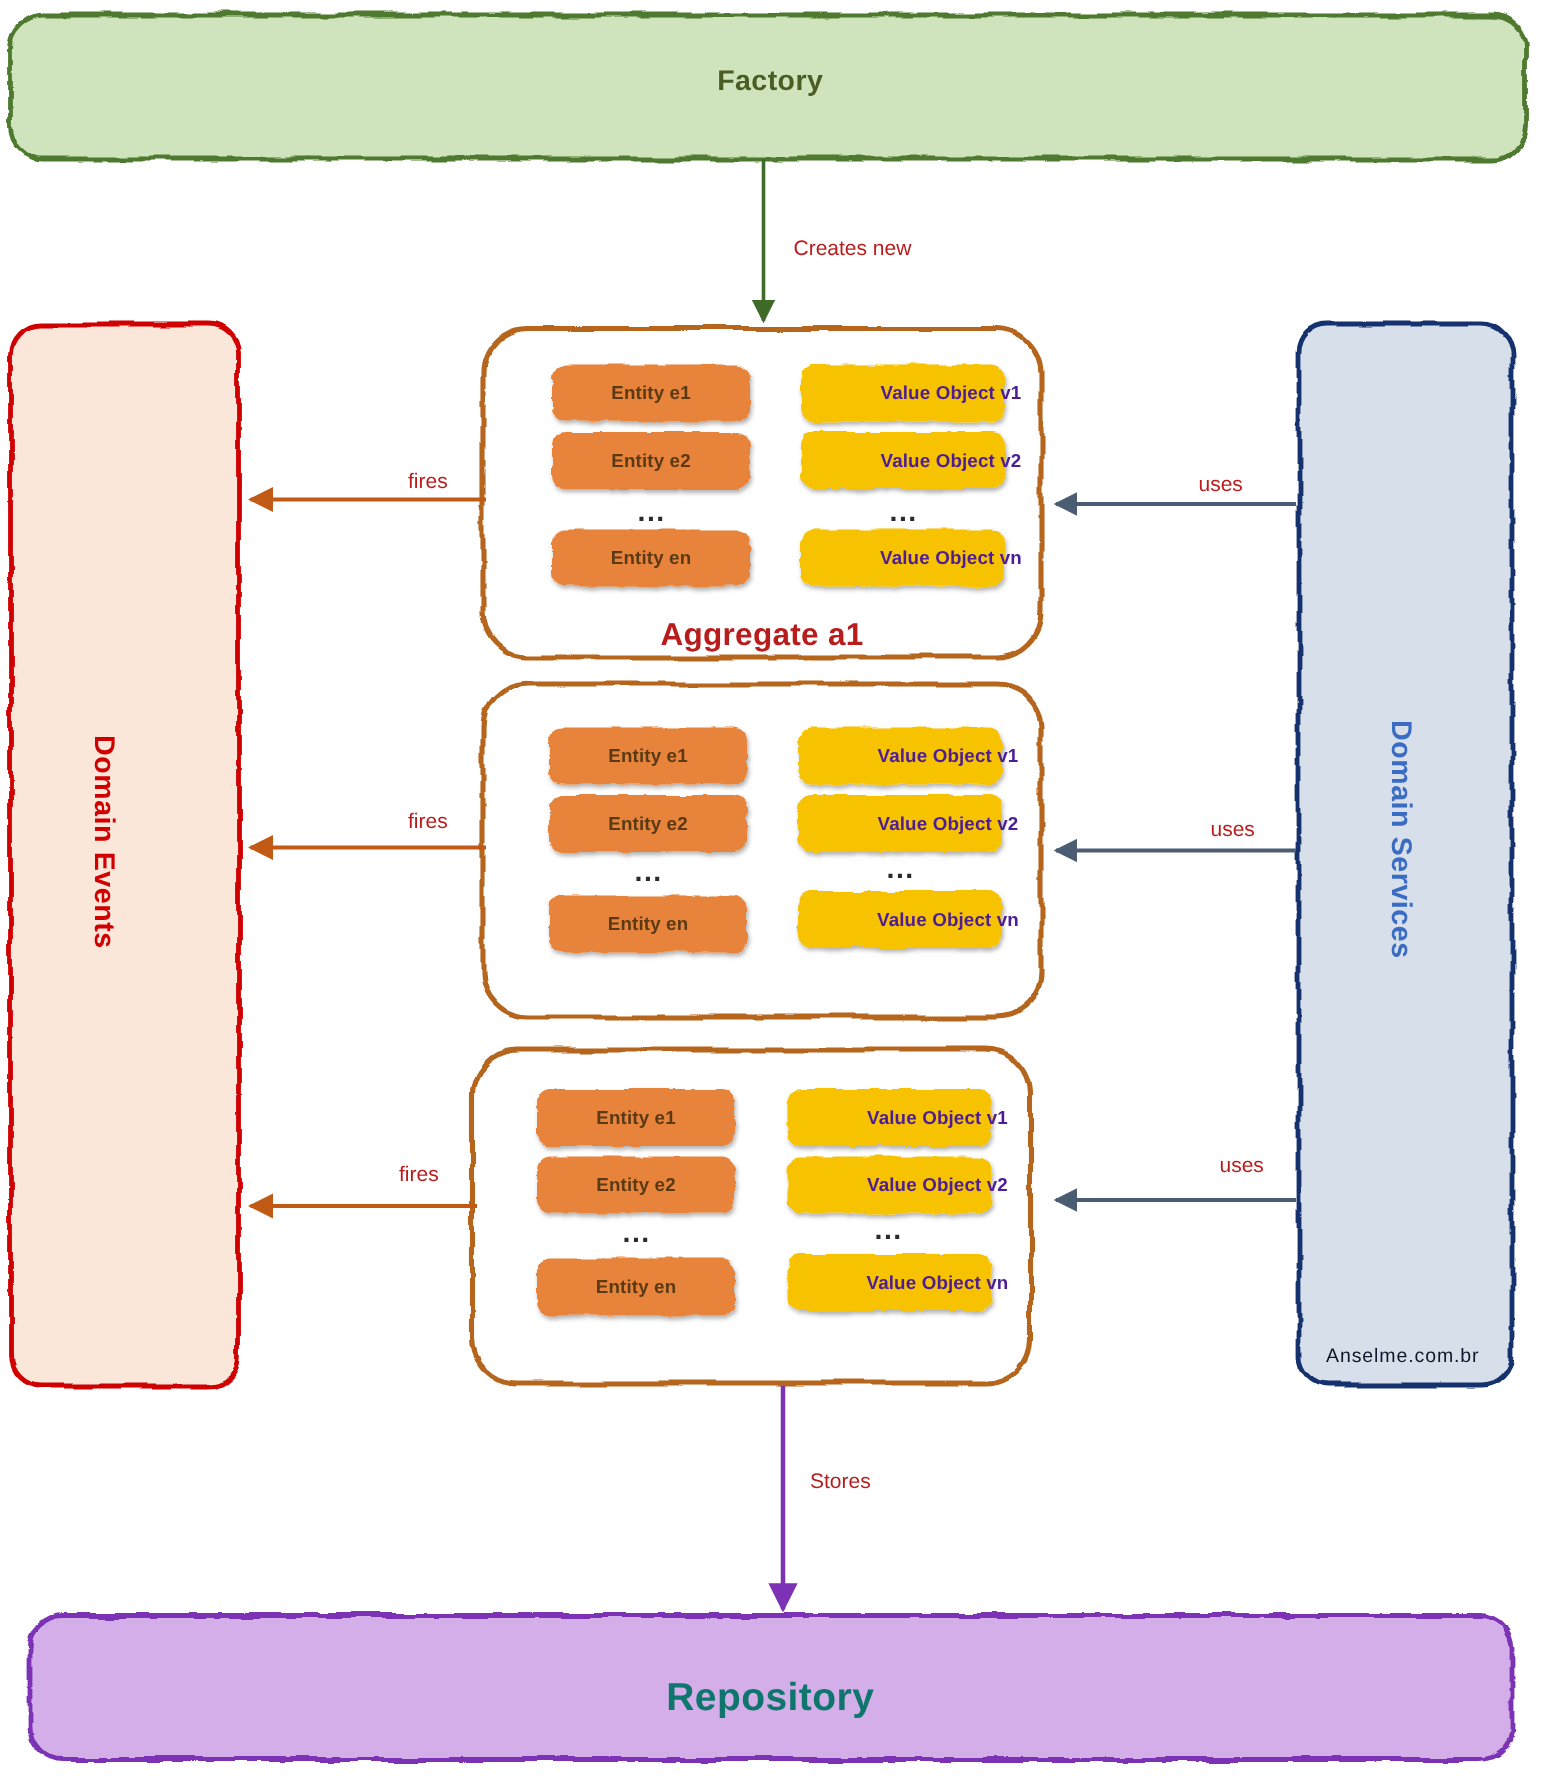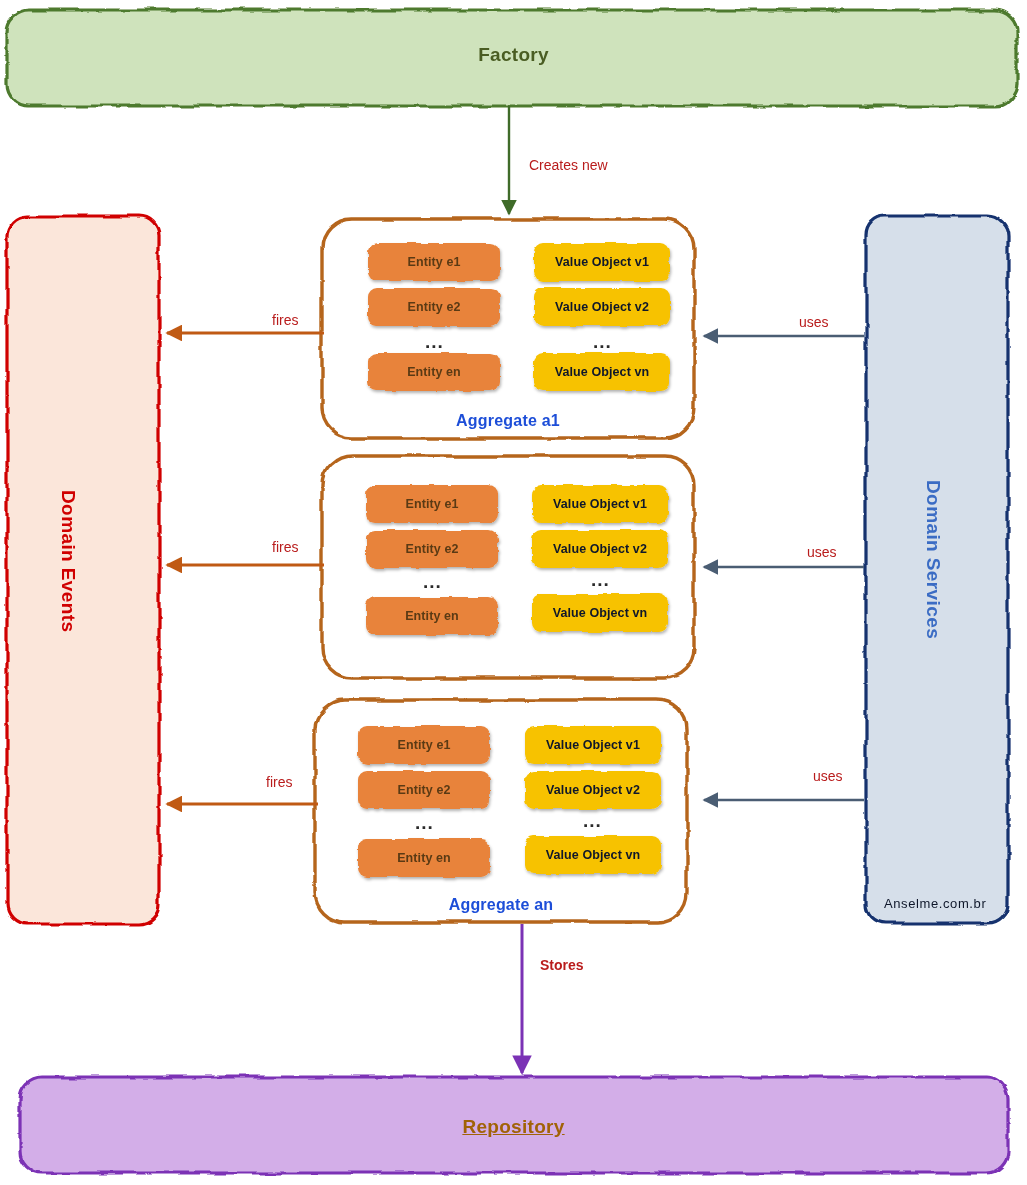--- a/index.html
+++ b/index.html
@@ -40,25 +40,24 @@
     font-size: 19px;
     font-weight: bold;
     color: #4a5d23;
     letter-spacing: 0.3px;
   }
   .repository-title {
     left: 0;
     top: 1116px;
     width: 1027px;
     text-align: center;
-    font-size: 19px;
-    font-weight: bold;
-    color: #a16207;
+    font-size: 26px;
+    font-weight: bold;
+    color: #0f766e;
     letter-spacing: 0.3px;
-    text-decoration: underline;
   }
   .vert-title {
     font-size: 19px;
     font-weight: bold;
     letter-spacing: 0.4px;
     writing-mode: vertical-rl;
     text-orientation: mixed;
   }
   .domain-events-title {
     left: 57px;
@@ -73,40 +72,40 @@
   .watermark {
     left: 884px;
     top: 896px;
     font-size: 13px;
     color: #0f172a;
     letter-spacing: 0.6px;
   }
 
   
   .agg-caption {
-    font-size: 16px;
-    font-weight: bold;
-    color: #1d4ed8;
+    font-size: 21px;
+    font-weight: bold;
+    color: #b91c1c;
     letter-spacing: 0.2px;
   }
 
   
   .chip {
     position: absolute;
     display: flex;
     align-items: center;
     justify-content: center;
     font-size: 12.5px;
     font-weight: bold;
     color: #5a3a14;
     letter-spacing: 0.1px;
     text-align: center;
     pointer-events: none;
   }
-  .chip-vo { color: #0f172a; }
+  .chip-vo { color: #4c1d95; margin-left: 32px; }
 
   .ellipsis {
     position: absolute;
     font-size: 19px;
     font-weight: bold;
     color: #2a2a2a;
     letter-spacing: 1px;
     line-height: 1;
   }
 
@@ -281,27 +280,26 @@
   <div class="chip" style="left:358px; top:771px; width:132px; height:38px;">Entity e2</div>
   <div class="chip" style="left:358px; top:839px; width:132px; height:38px;">Entity en</div>
 
   <div class="chip chip-vo" style="left:525px; top:726px; width:136px; height:38px;">Value Object v1</div>
   <div class="chip chip-vo" style="left:525px; top:771px; width:136px; height:38px;">Value Object v2</div>
   <div class="chip chip-vo" style="left:525px; top:836px; width:136px; height:38px;">Value Object vn</div>
 
   <div class="ellipsis" style="left:415px; top:813px;">...</div>
   <div class="ellipsis" style="left:583px; top:811px;">...</div>
 
-  <div class="lbl agg-caption" style="left:315px; top:896px; width:372px; text-align:center;">Aggregate an</div>
 
   <div class="lbl edge-lbl" style="left:529px; top:157px;">Creates new</div>
 
   <div class="lbl edge-lbl" style="left:272px; top:312px;">fires</div>
   <div class="lbl edge-lbl" style="left:272px; top:539px;">fires</div>
   <div class="lbl edge-lbl" style="left:266px; top:774px;">fires</div>
 
   <div class="lbl edge-lbl" style="left:799px; top:314px;">uses</div>
   <div class="lbl edge-lbl" style="left:807px; top:544px;">uses</div>
   <div class="lbl edge-lbl" style="left:813px; top:768px;">uses</div>
 
-  <div class="lbl edge-lbl" style="left:540px; top:957px;font-weight:bold;">Stores</div>
+  <div class="lbl edge-lbl" style="left:540px; top:979px;">Stores</div>
 
 </div>
 
 </body></html>

